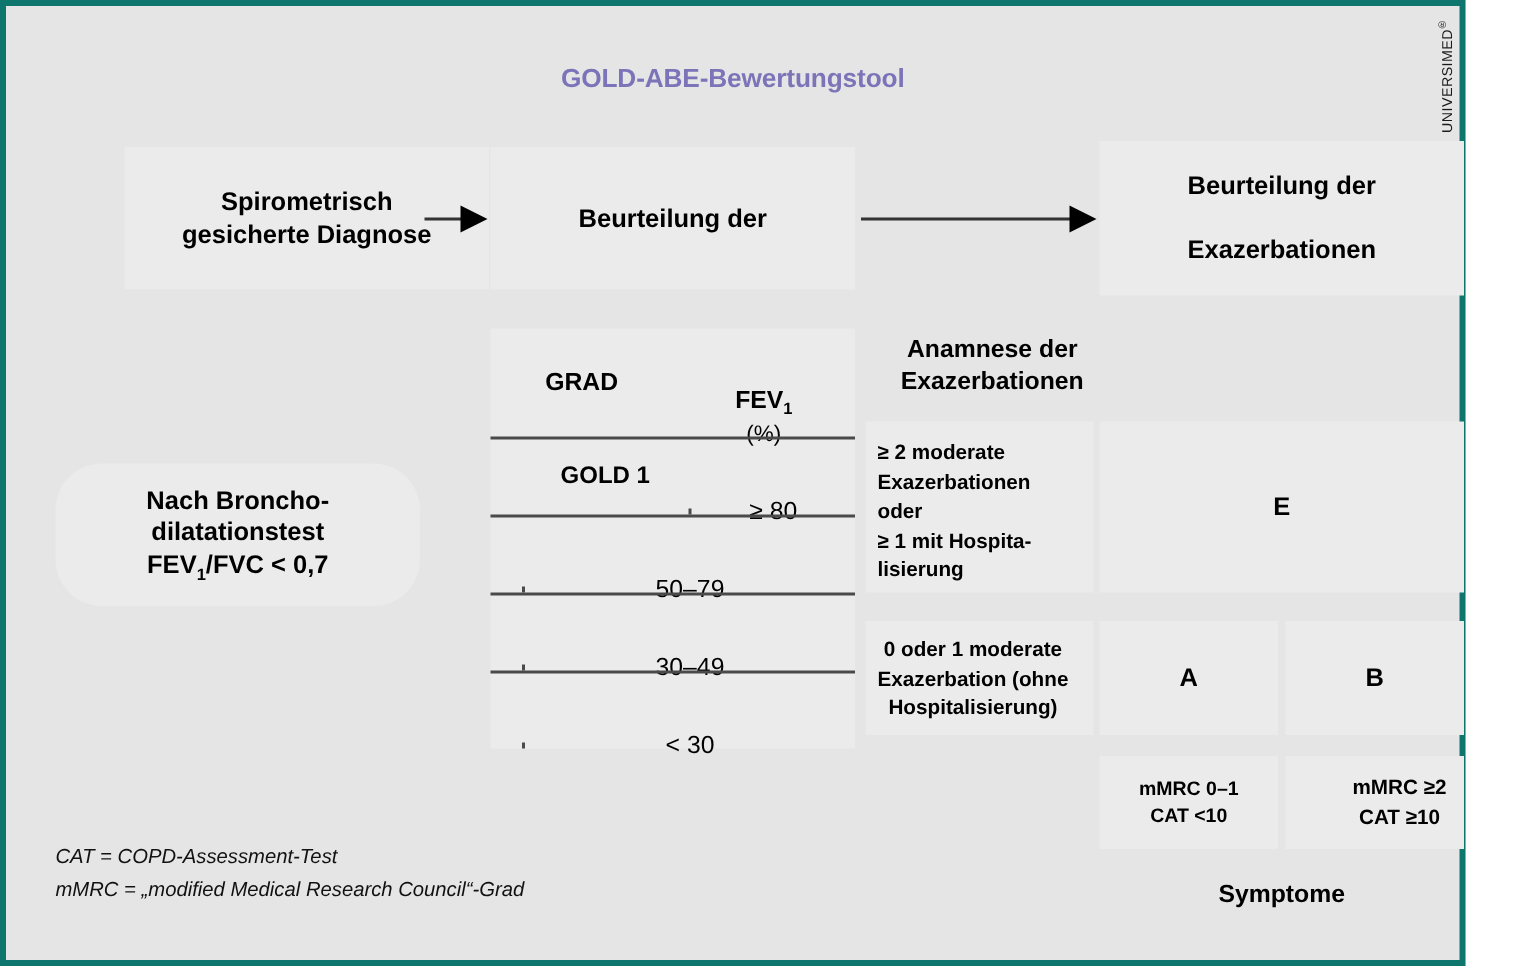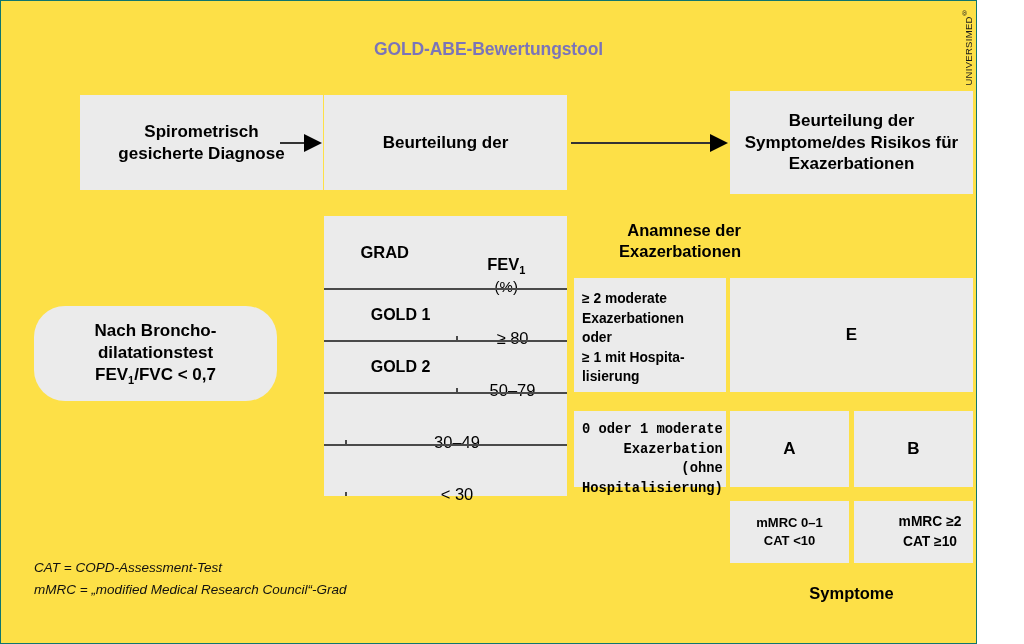--- a/index.html
+++ b/index.html
@@ -5,22 +5,22 @@
   * { box-sizing: border-box; margin: 0; padding: 0; }
   html, body {
     width: 1024px; height: 644px;
     background: #ffffff;
     font-family: "Liberation Sans", sans-serif;
     overflow: hidden;
   }
   #canvas {
     position: relative;
     width: 977px; height: 644px;
-    background: #fde047;
-    border: 1px solid #0f766e;
+    background: #e5e5e5;
+    border: 4px solid #0f766e;
   }
 
   
   .gbox {
     position: absolute;
     background: #ebebeb;
     display: flex;
     align-items: center;
     justify-content: center;
     text-align: center;
@@ -83,31 +83,31 @@
   #gold-table .tbody-row .tc-right { border-left: 2px solid #4a4a4a; text-align: right; }
   #gold-table .tbody-row .tc-left  { justify-content: center; }
   #gold-table .thead .tc-right { border-left: none; }
   #gold-table .pct { font-weight: normal; font-size: 15px; margin-top: 1px; }
 
   
   #anamnese-title {
     position: absolute;
     left: 575px; top: 219px; width: 165px;
     font-size: 16.5px; font-weight: bold; color: #000;
-    line-height: 1.3; text-align: right;
+    line-height: 1.3; text-align: center;
   }
   #box-exaz-high {
     left: 573px; top: 277px; width: 152px; height: 114px;
     font-size: 13.8px; text-align: left; justify-content: flex-start;
     align-items: flex-start; padding: 11px 8px 0 8px; line-height: 1.42;
   }
   #box-exaz-low {
     left: 573px; top: 410px; width: 152px; height: 76px;
-    font-size: 13.8px; text-align: right; justify-content: flex-start;
-    align-items: flex-start; padding: 9px 8px 0 8px; line-height: 1.42; font-family: Liberation Mono, monospace;
+    font-size: 13.8px; text-align: center; justify-content: flex-start;
+    align-items: flex-start; padding: 9px 8px 0 8px; line-height: 1.42;
   }
 
   
   #box-E { left: 729px; top: 277px; width: 243px; height: 114px; font-size: 17px; }
   #box-A { left: 729px; top: 410px; width: 119px; height: 76px; font-size: 17px; }
   #box-B { left: 853px; top: 410px; width: 119px; height: 76px; font-size: 17px; }
   #box-mmrc-a { left: 729px; top: 500px; width: 119px; height: 62px; font-size: 13px; line-height: 1.42; }
   #box-mmrc-b { left: 853px; top: 500px; width: 119px; height: 62px; font-size: 13.8px; line-height: 1.42; padding-left: 33px; }
 
   #symptome-label {
@@ -171,21 +171,21 @@
   </div>
 
   <div class="arrow" id="arrow-2">
     <div class="shaft"></div>
     <div class="head"></div>
   </div>
 
   <div class="gbox" id="box-symptome">
     <div>
       <span>Beurteilung der</span><br>
-      <span>Symptome/des Risikos für</span><br>
+      <br>
       <span>Exazerbationen</span>
     </div>
   </div>
 
   <div class="gbox" id="box-broncho">
     <div>
       <span>Nach Broncho-</span><br>
       <span>dilatationstest</span><br>
       <span>FEV</span><sub style="font-size:11px;">1</sub><span>/FVC &lt; 0,7</span>
     </div>
@@ -201,21 +201,20 @@
         </div>
         <div class="pct">(%)</div>
       </div>
     </div>
 
     <div class="trow tbody-row">
       <div class="tc tc-left">GOLD 1</div>
       <div class="tc tc-right">≥ 80</div>
     </div>
     <div class="trow tbody-row">
-      <div class="tc tc-left">GOLD 2</div>
       <div class="tc tc-right">50–79</div>
     </div>
     <div class="trow tbody-row">
       <div class="tc tc-right">30–49</div>
     </div>
     <div class="trow tbody-row">
       <div class="tc tc-right">&lt; 30</div>
     </div>
   </div>
 

